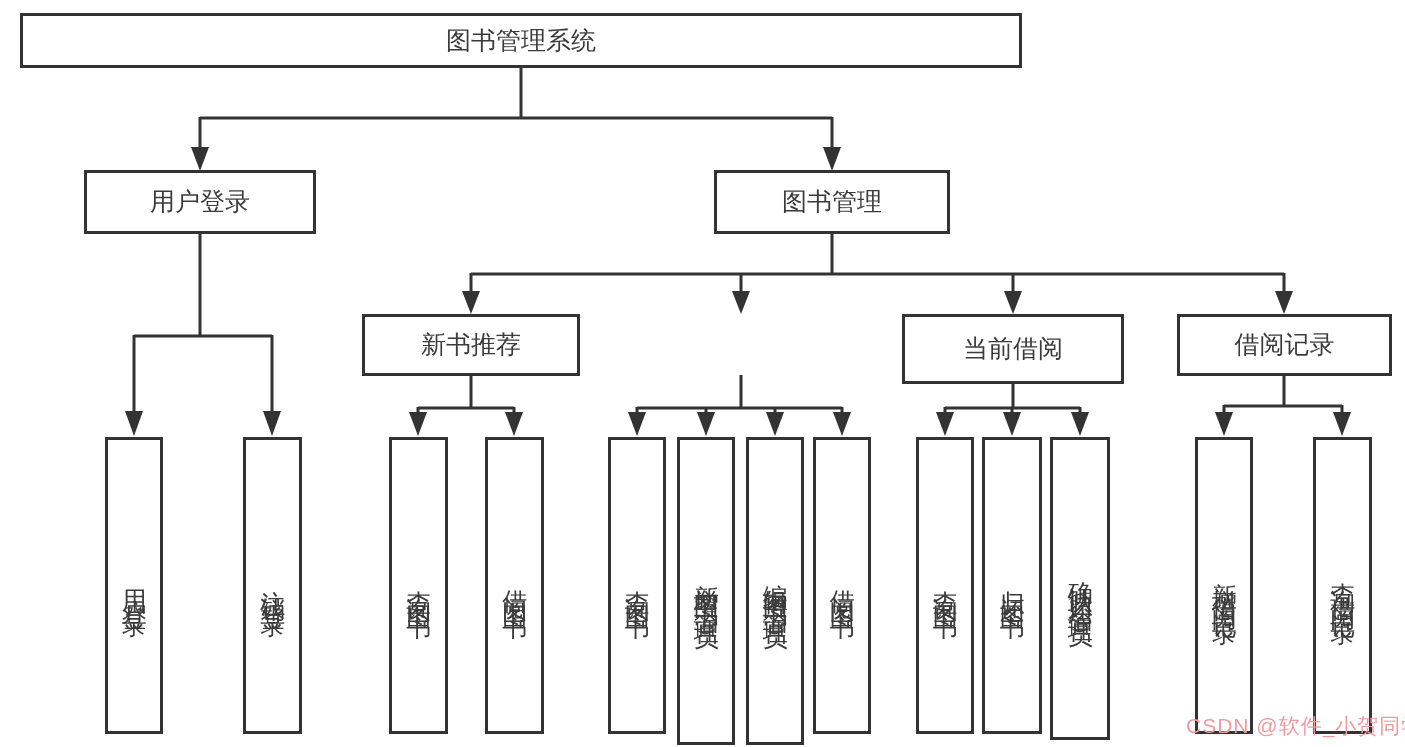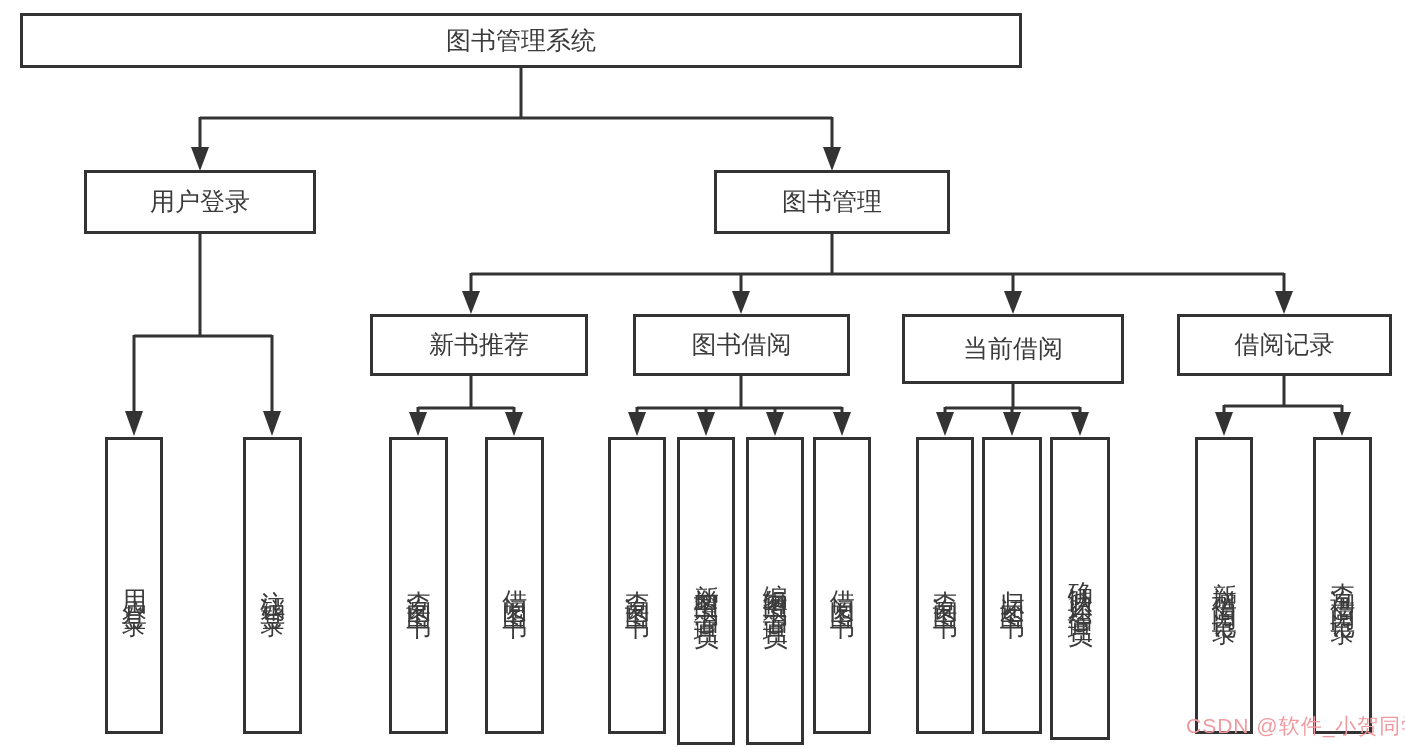--- a/index.html
+++ b/index.html
@@ -88,22 +88,21 @@
       <polygon points="1215,412 1233,412 1224,436"></polygon>
       <polygon points="1333,412 1351,412 1342,436"></polygon>
     </g>
   </svg>
 
   <div class="box" style="left:20px;top:13px;width:1002px;height:55px;">图书管理系统</div>
 
   <div class="box" style="left:84px;top:170px;width:232px;height:64px;">用户登录</div>
   <div class="box" style="left:714px;top:170px;width:236px;height:64px;">图书管理</div>
 
-  <div class="box" style="left:362px;top:314px;width:218px;height:62px;margin-left:8px;">新书推荐</div>
-  <div class="box" style="left:633px;top:314px;width:217px;height:62px;">图书借阅</div>
+  <div class="box" style="left:362px;top:314px;width:218px;height:62px;">新书推荐</div>
   <div class="box" style="left:902px;top:314px;width:222px;height:70px;">当前借阅</div>
   <div class="box" style="left:1177px;top:314px;width:215px;height:62px;">借阅记录</div>
 
   <div class="box vbox" style="left:105px;top:437px;width:58px;height:297px;">用户登录</div>
   <div class="box vbox" style="left:243px;top:437px;width:59px;height:297px;">注销登录</div>
 
   <div class="box vbox" style="left:389px;top:437px;width:59px;height:297px;">查询图书</div>
   <div class="box vbox" style="left:485px;top:437px;width:59px;height:297px;">借阅图书</div>
 
   <div class="box vbox" style="left:608px;top:437px;width:58px;height:297px;">查询图书</div>

